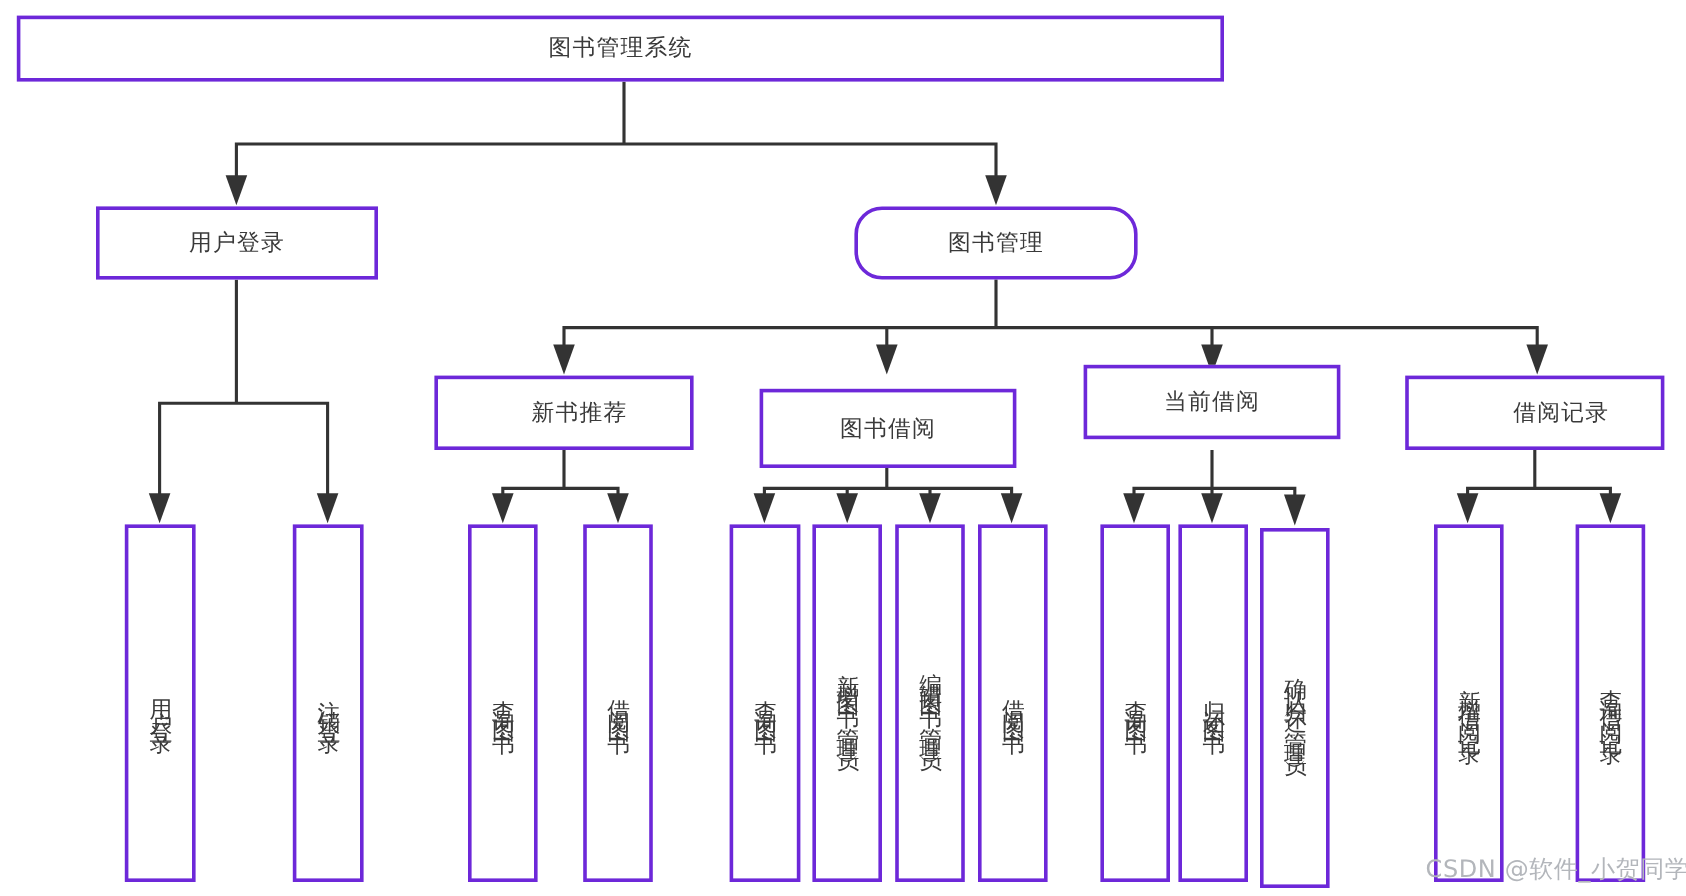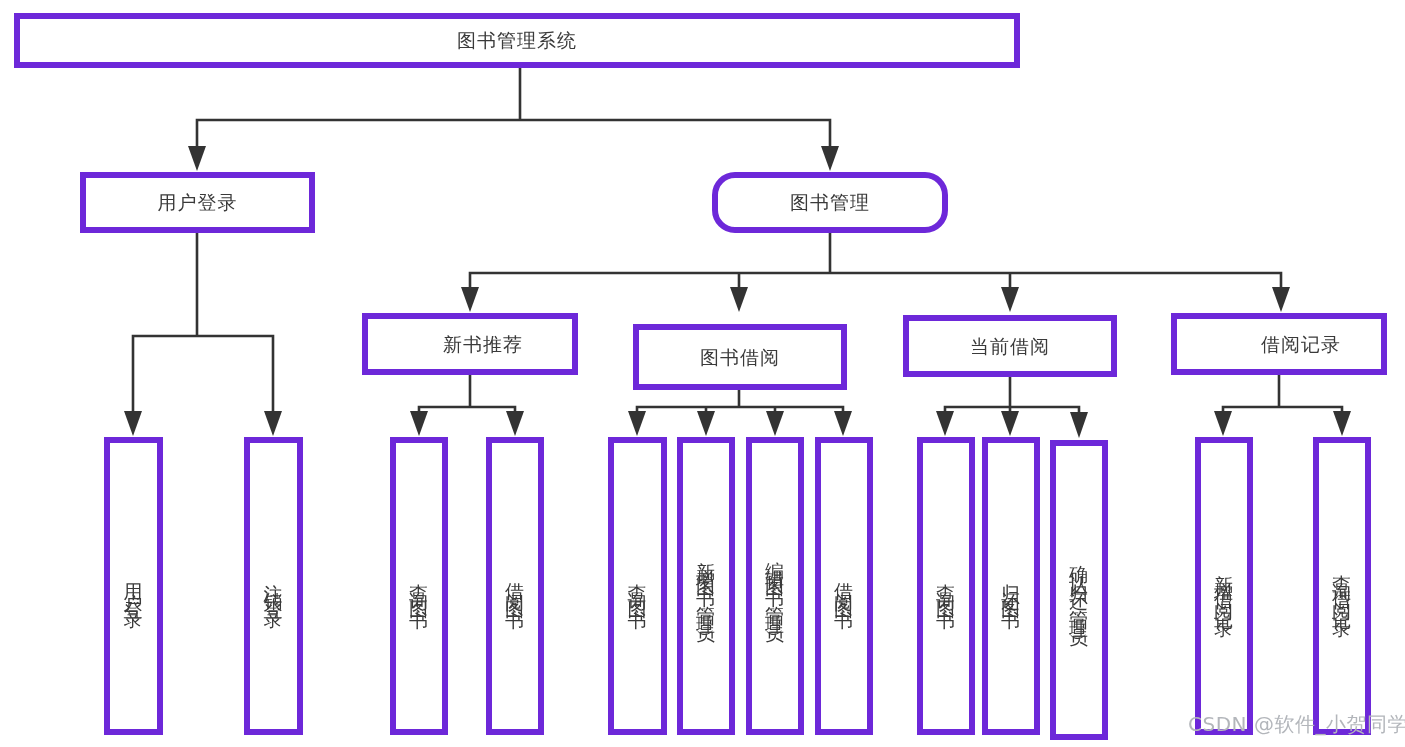--- a/index.html
+++ b/index.html
@@ -27,21 +27,21 @@
     stroke: #333333;
     stroke-width: 2.6;
   }
   #connectors polygon {
     fill: #333333;
     stroke: none;
   }
   .node {
     position: absolute;
     box-sizing: border-box;
-    border: 6px solid #6d28d9;
+    border: 3px solid #6d28d9;
     background: #ffffff;
     color: #3a3a3a;
     display: flex;
     align-items: center;
     justify-content: center;
     font-size: 19px;
     line-height: 1;
   }
   .node.h {
     letter-spacing: 1px;
@@ -118,21 +118,21 @@
     </g>
   </svg>
 
   <div class="node h" style="left:14px; top:13px; width:1006px; height:55px;">图书管理系统</div>
 
   <div class="node h" style="left:80px; top:172px; width:235px; height:61px;">用户登录</div>
   <div class="node h" style="left:712px; top:172px; width:236px; height:61px;border-radius:23px;">图书管理</div>
 
   <div class="node h" style="left:362px; top:313px; width:216px; height:62px;padding-left:26px;">新书推荐</div>
   <div class="node h" style="left:633px; top:324px; width:214px; height:66px;">图书借阅</div>
-  <div class="node h" style="left:903px; top:315px; width:214px; height:62px;">当前借阅</div>
+  <div class="node h" style="left:903px; top:304px; width:214px; height:62px;">当前借阅</div>
   <div class="node h" style="left:1171px; top:313px; width:216px; height:62px;padding-left:44px;">借阅记录</div>
 
   <div class="node v" style="left:104px; top:437px; width:59px; height:298px;">
     <span>用户登录</span>
   </div>
   <div class="node v" style="left:244px; top:437px; width:59px; height:298px;">
     <span>注销登录</span>
   </div>
 
   <div class="node v" style="left:390px; top:437px; width:58px; height:298px;">

